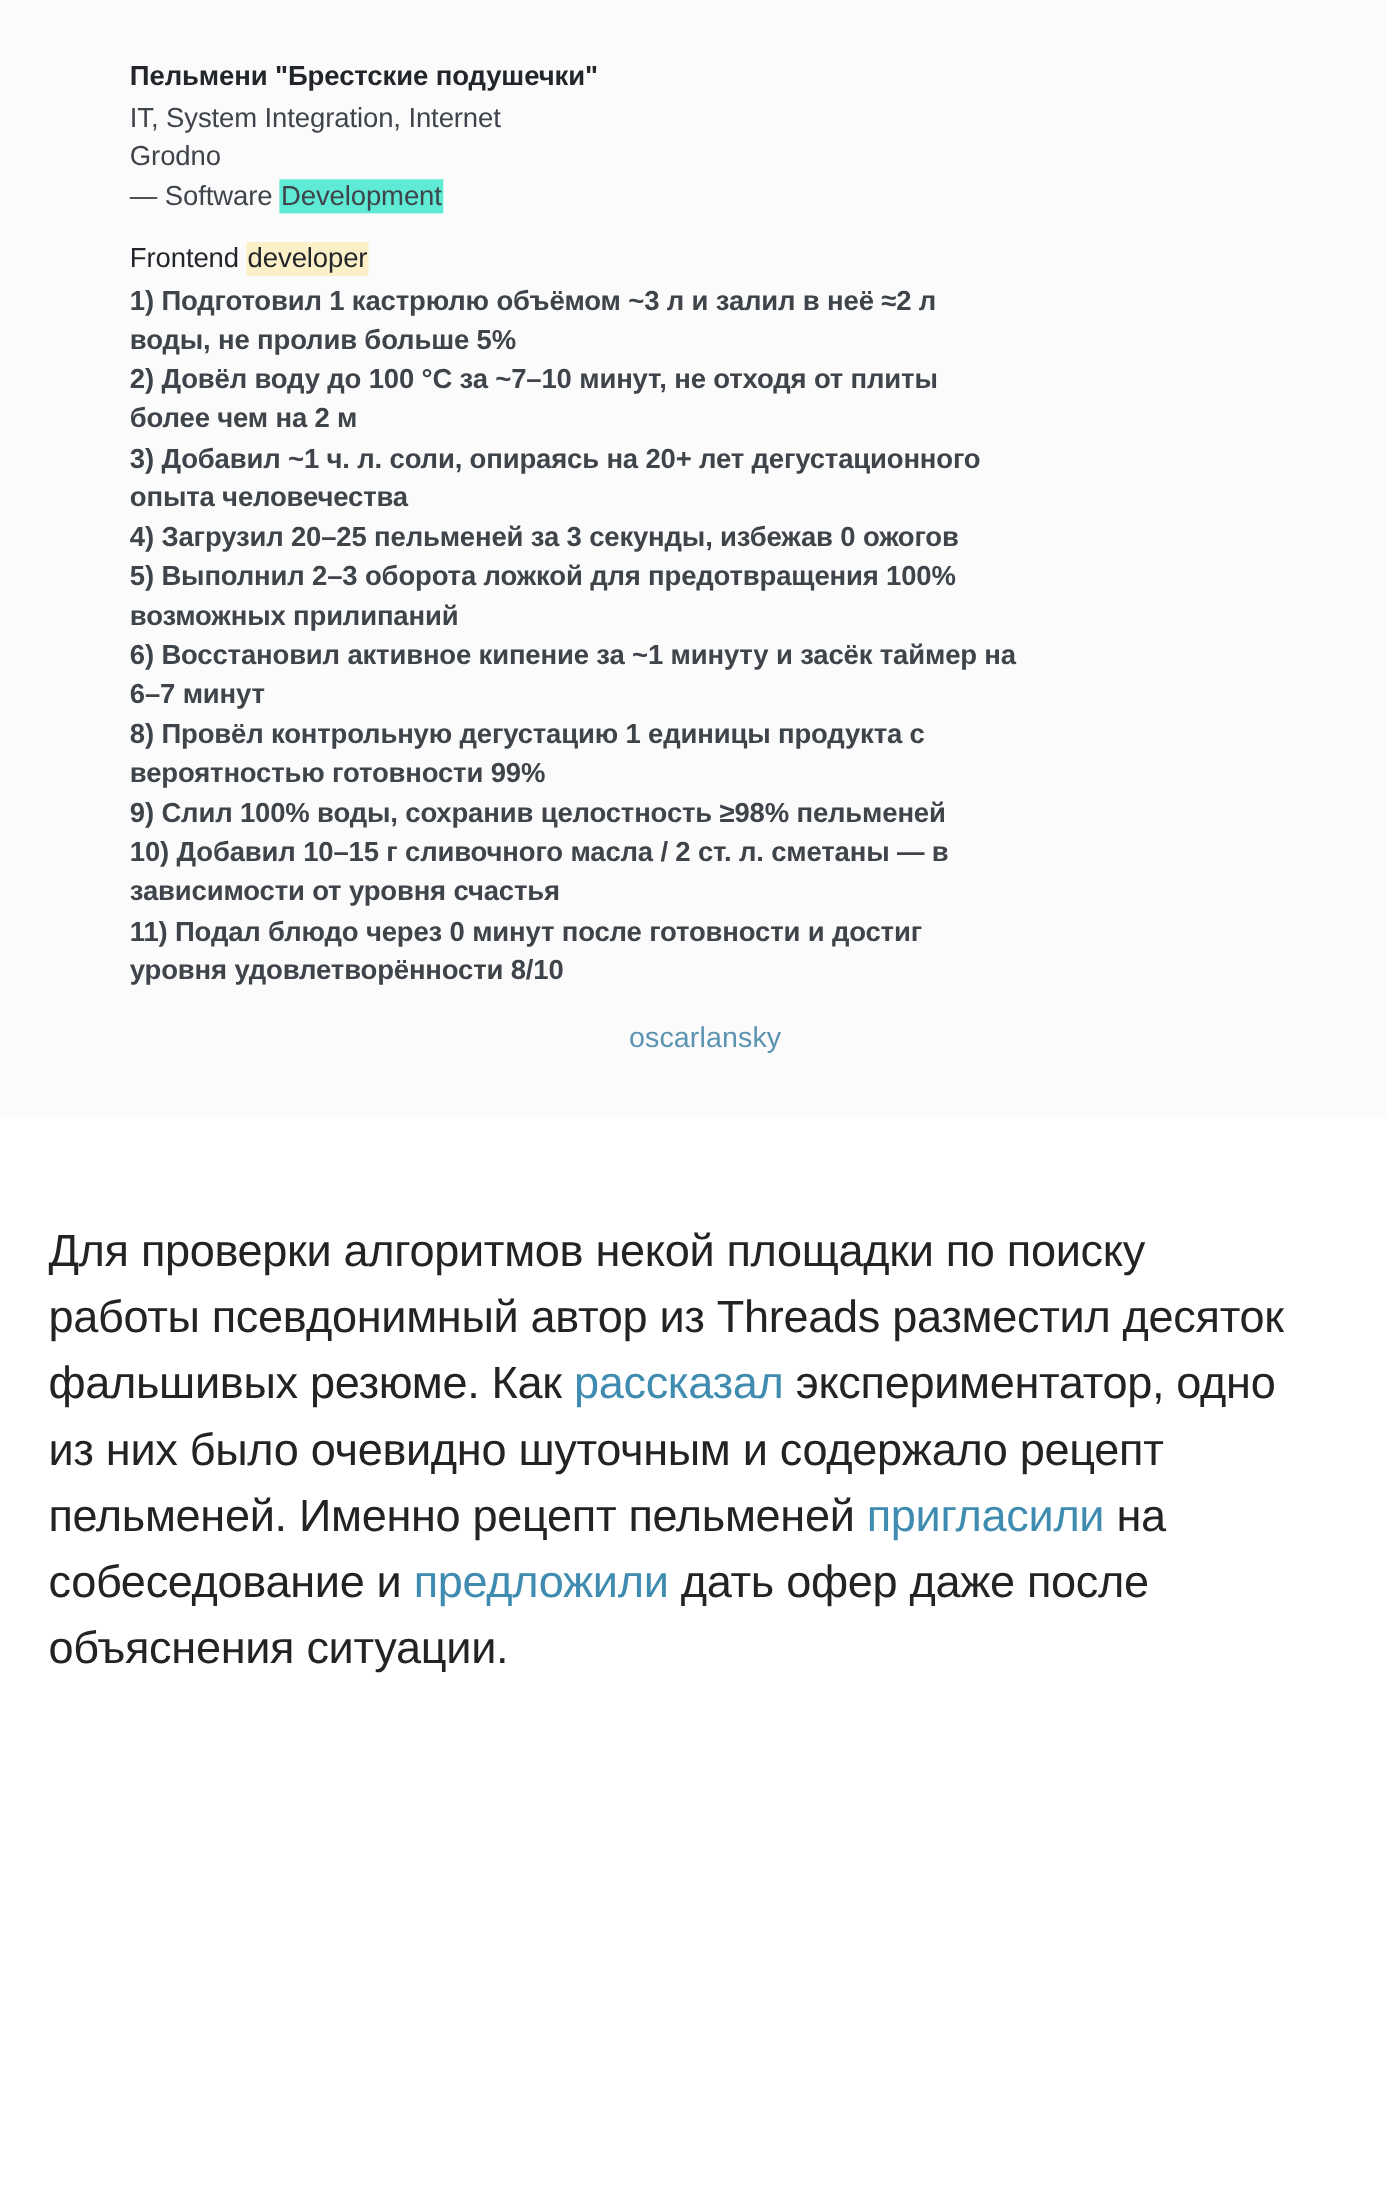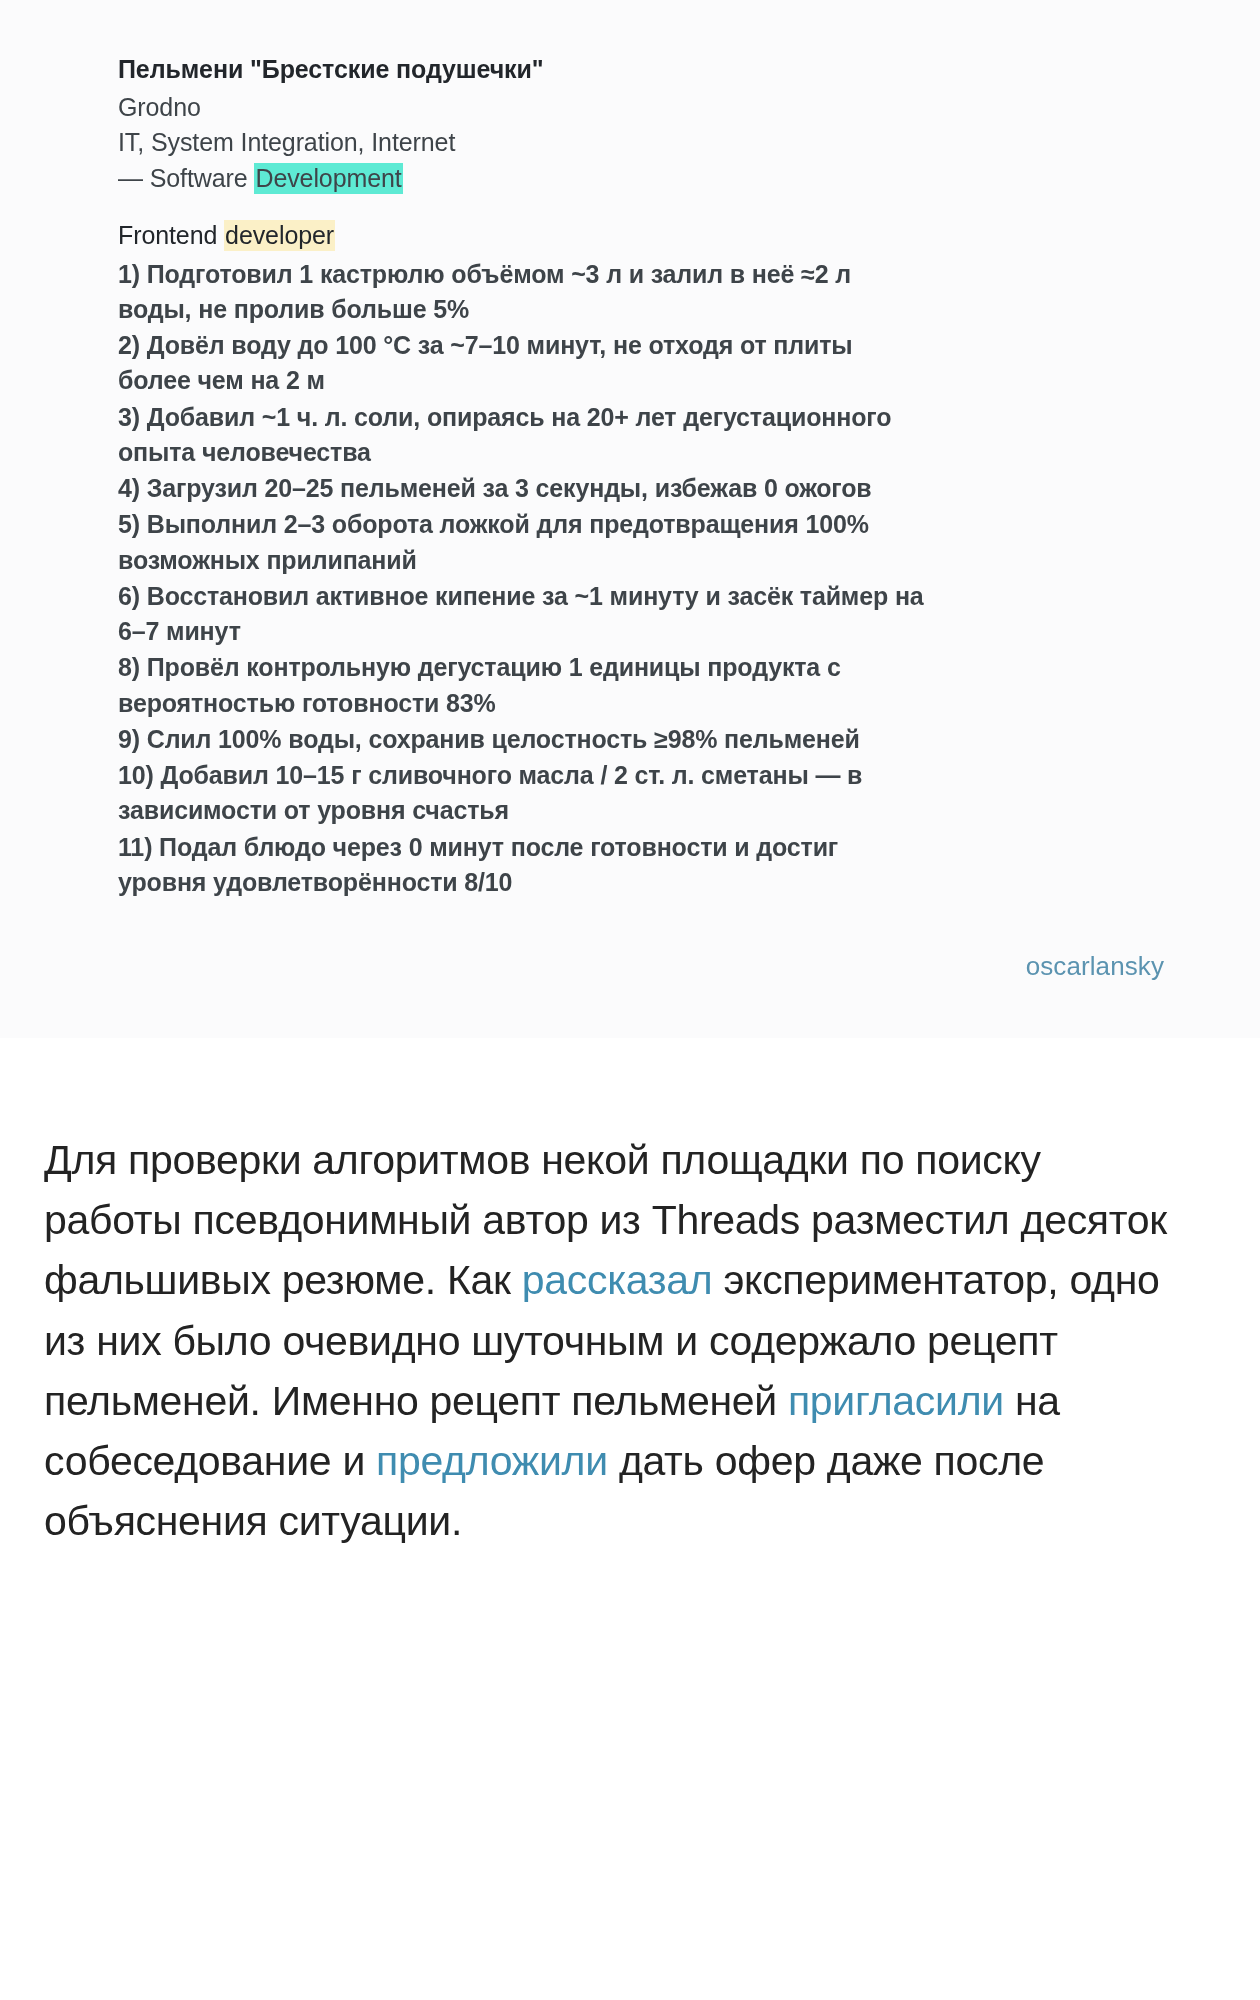--- a/index.html
+++ b/index.html
@@ -85,22 +85,22 @@
     font-size: 25px;
     font-weight: 700;
     color: #3e4449;
     line-height: 1.41;
     letter-spacing: -0.15px;
     margin: 0 0 1px 0;
     max-width: 812px;
   }
 
   .handle-wrap {
-    margin-top: 50px;
-    text-align: right;
+    margin-top: 27px;
+    text-align: center;
     width: 1046px;
   }
   .handle {
     font-size: 26px;
     color: #5b93b0;
     line-height: 1.3;
     letter-spacing: 0.1px;
     text-decoration: none;
     cursor: pointer;
   }
@@ -128,38 +128,38 @@
 </head>
 <body>
 
 <div class="page">
 
   <div class="shot">
     <div class="shot-inner">
 
       <div class="shot-title">Пельмени "Брестские подушечки"</div>
 
+      <div class="shot-line">IT, System Integration, Internet</div>
+
       <div class="shot-line">Grodno</div>
-
-      <div class="shot-line">IT, System Integration, Internet</div>
 
       <div class="shot-line"><span>— Software </span><span class="hl-soft">Development</span></div>
 
       <div class="shot-gap"></div>
 
       <div class="shot-role"><span>Frontend </span><span class="hl">developer</span></div>
 
       <ul class="steps">
         <li>1) Подготовил 1 кастрюлю объёмом ~3 л и залил в неё ≈2 л воды, не пролив больше 5%</li>
         <li>2) Довёл воду до 100 °C за ~7–10 минут, не отходя от плиты более чем на 2 м</li>
         <li>3) Добавил ~1 ч. л. соли, опираясь на 20+ лет дегустационного опыта человечества</li>
         <li>4) Загрузил 20–25 пельменей за 3 секунды, избежав 0 ожогов</li>
         <li>5) Выполнил 2–3 оборота ложкой для предотвращения 100% возможных прилипаний</li>
         <li>6) Восстановил активное кипение за ~1 минуту и засёк таймер на 6–7 минут</li>
-        <li>8) Провёл контрольную дегустацию 1 единицы продукта с вероятностью готовности 83%</li>
+        <li>8) Провёл контрольную дегустацию 1 единицы продукта с вероятностью готовности 99%</li>
         <li>9) Слил 100% воды, сохранив целостность ≥98% пельменей</li>
         <li>10) Добавил 10–15 г сливочного масла / 2 ст. л. сметаны — в зависимости от уровня счастья</li>
         <li>11) Подал блюдо через 0 минут после готовности и достиг уровня удовлетворённости 8/10</li>
       </ul>
 
       <div class="handle-wrap">
         <a class="handle" href="#">oscarlansky</a>
       </div>
 
     </div>

